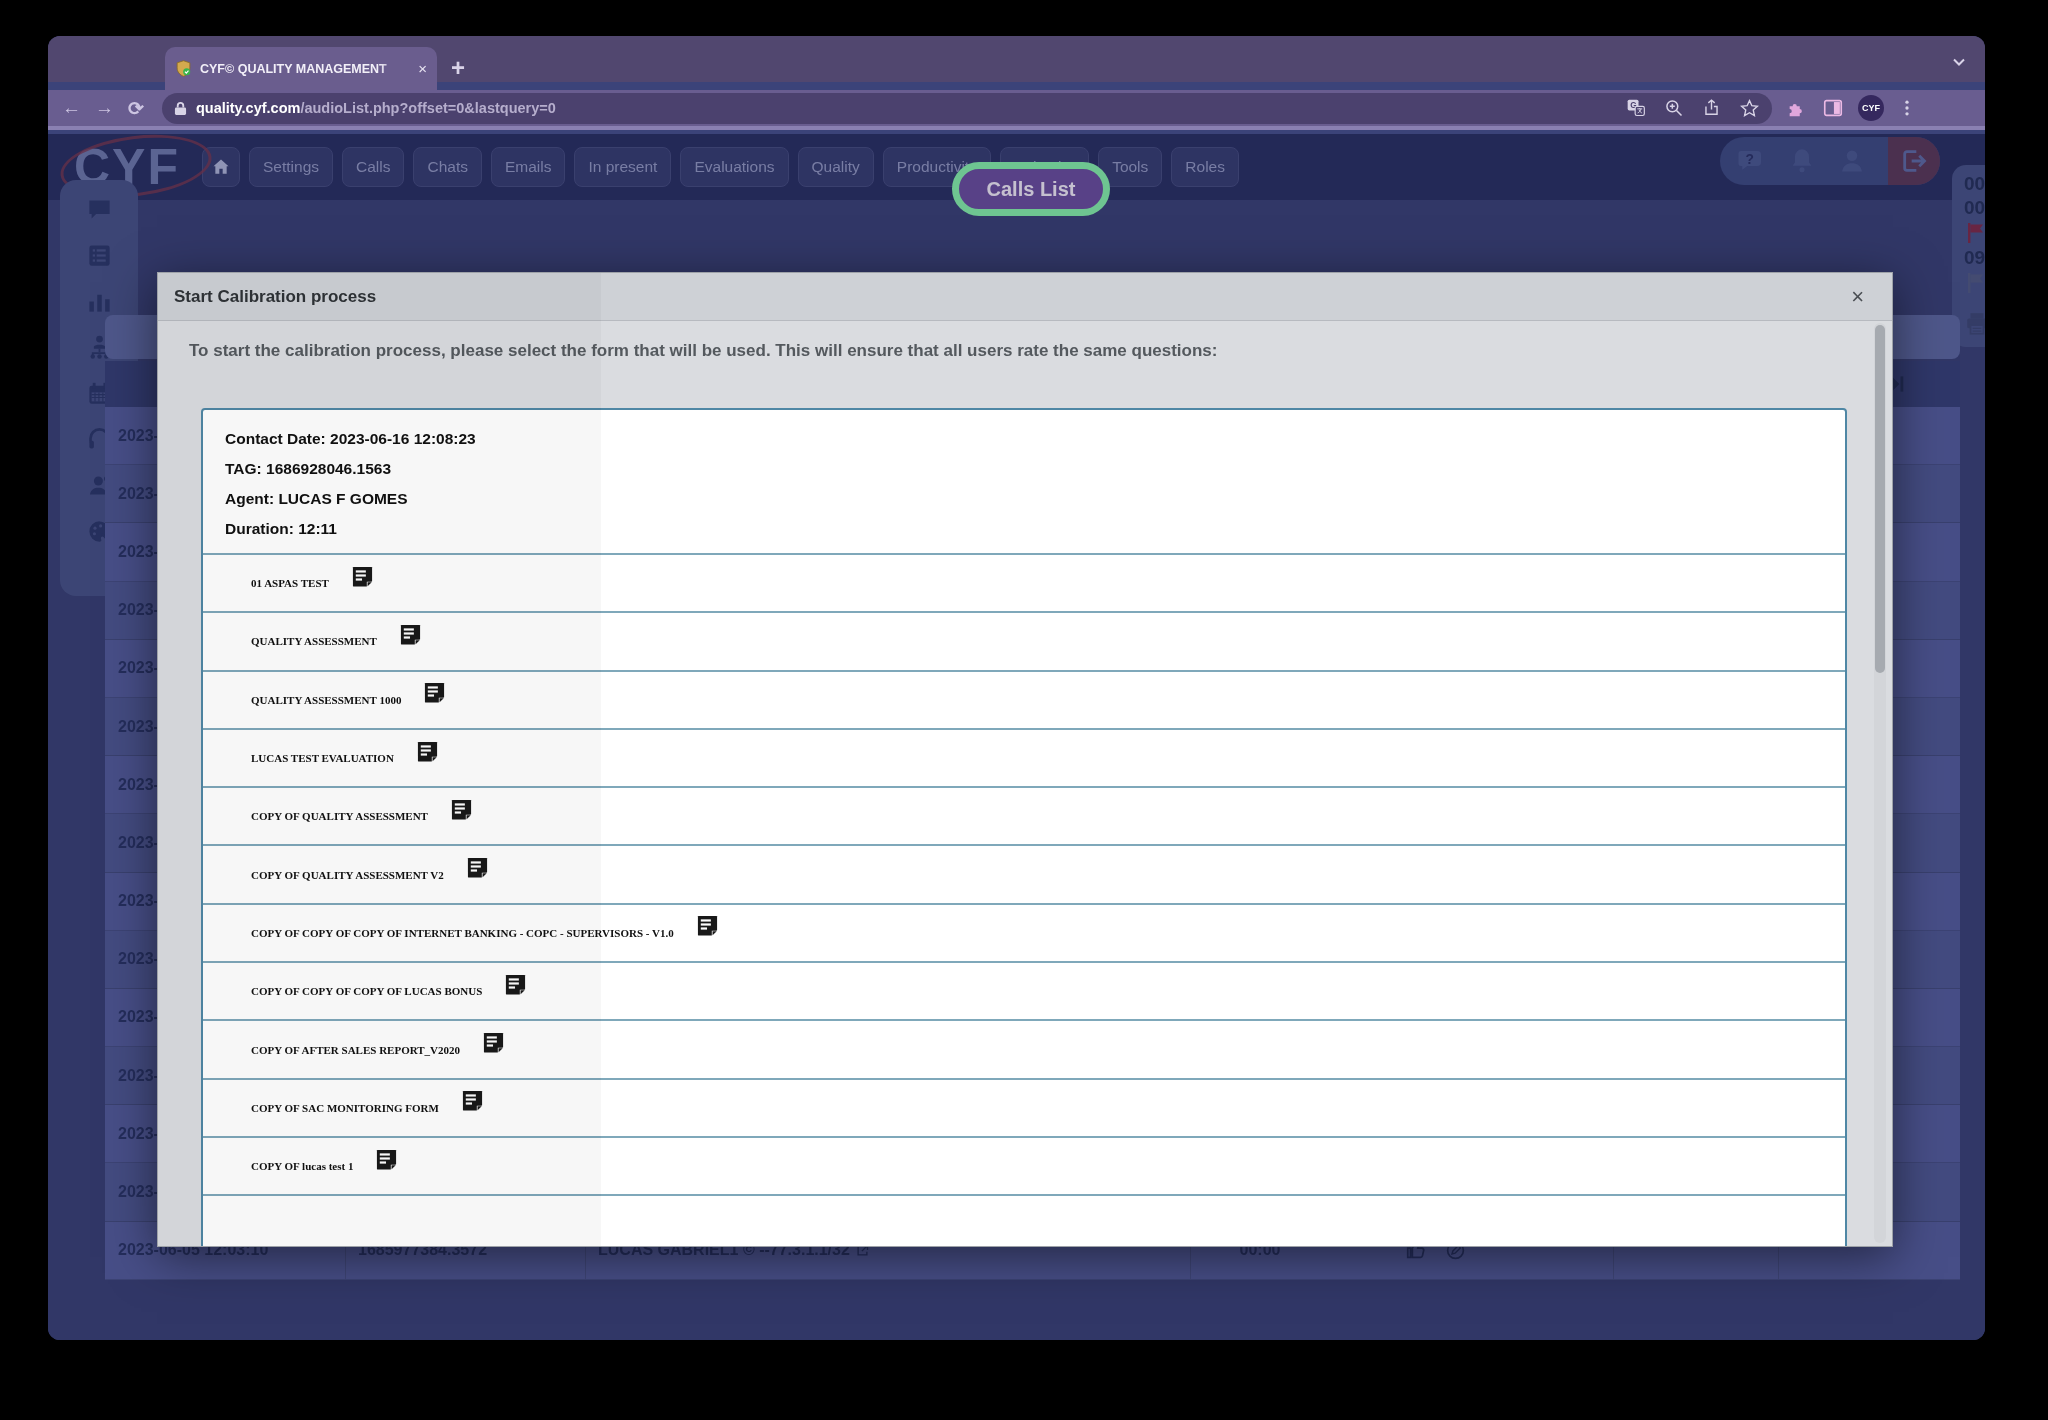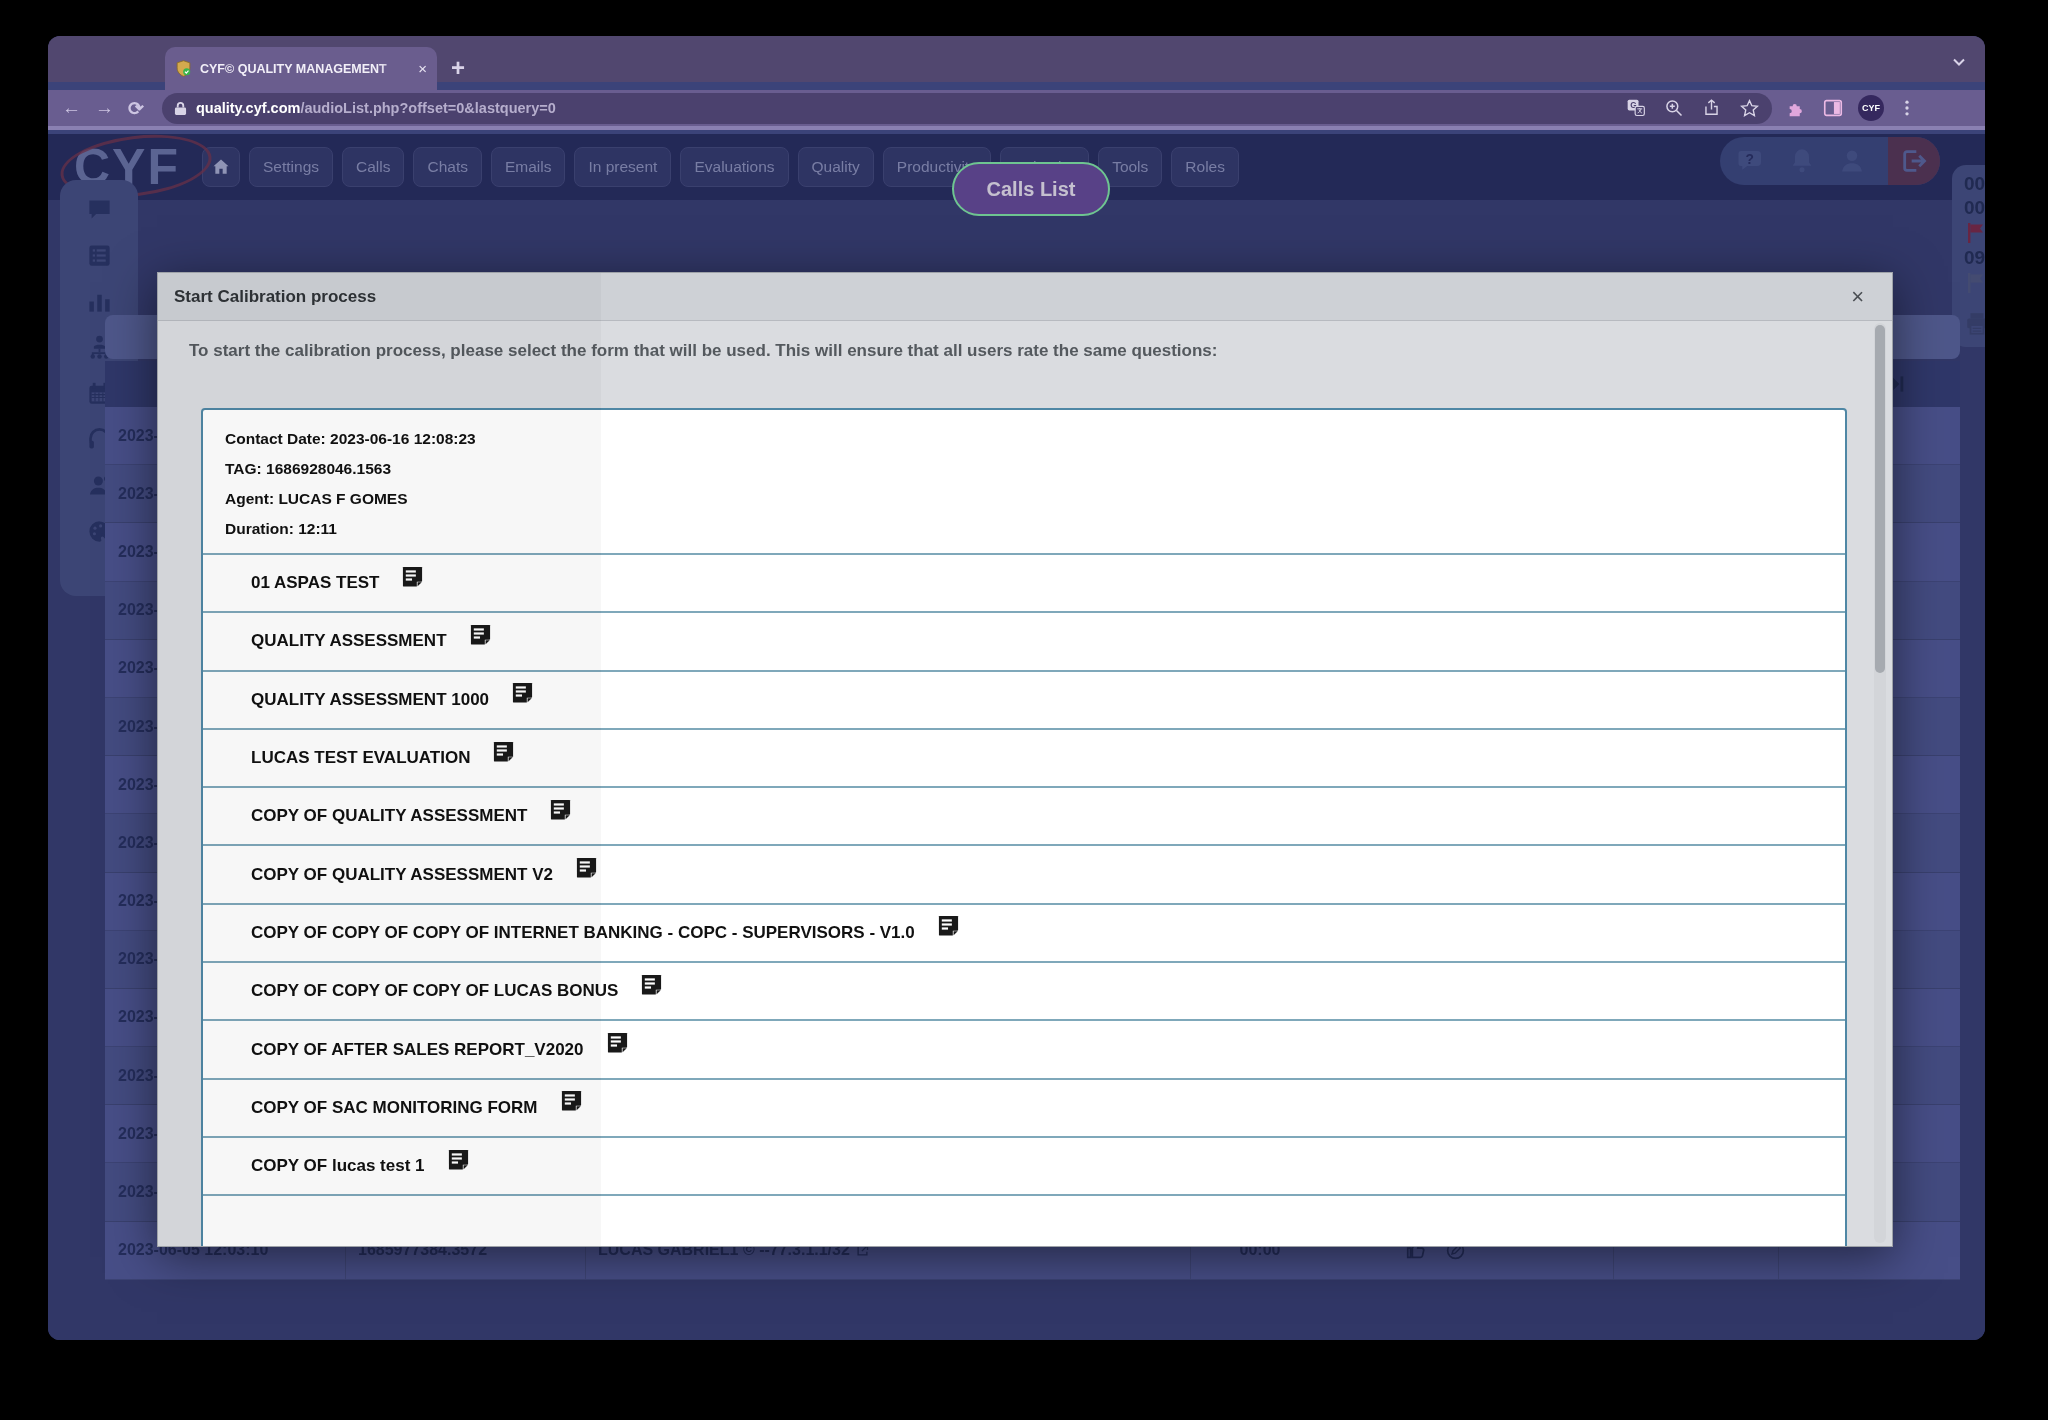--- a/index.html
+++ b/index.html
@@ -30,21 +30,21 @@
   .homebtn{width:38px;height:40px;background:#383f74;border:1px solid #464d82;border-radius:8px;display:flex;align-items:center;justify-content:center;margin-right:9px;}
   .navitems{display:flex;gap:9px;}
   .navbtn{background:#383f74;border:1px solid #464d82;border-radius:8px;color:#9298c4;font-size:15.5px;padding:10px 13px;white-space:nowrap;}
   .nav-right{position:absolute;right:45px;top:3px;height:48px;display:flex;align-items:center;background:#3f4c85;border-radius:24px;padding:0 0 0 16px;overflow:hidden;}
   .nav-right .nicon{margin-right:22px;opacity:.85;}
   .logout-box{height:48px;width:52px;background:#5b3a5c;display:flex;align-items:center;justify-content:center;}
   
   .sidebar{position:absolute;left:12px;top:46px;width:78px;height:416px;background:#49548a;border-radius:16px;display:flex;flex-direction:column;align-items:center;padding-top:16px;gap:19px;}
   .rpanel{position:absolute;left:1904px;top:31px;width:110px;height:182px;background:#49548a;border-radius:14px;padding:8px 0 0 12px;display:flex;flex-direction:column;gap:2px;}
   .rnum{color:#27325f;font-size:19px;font-weight:bold;line-height:22px;}
-  .calls-pill{position:absolute;left:904px;top:28px;width:158px;height:54px;background:#6b4fa0;border:2px solid #86efac;border-radius:27px;color:#efeaf8;font-size:20px;font-weight:bold;display:flex;align-items:center;justify-content:center;}
+  .calls-pill{position:absolute;left:904px;top:28px;width:158px;height:54px;background:#6b4fa0;border:7px solid #86efac;border-radius:27px;color:#efeaf8;font-size:20px;font-weight:bold;display:flex;align-items:center;justify-content:center;}
   
   .searchbar{position:absolute;left:57px;top:181px;width:1855px;height:44px;background:#5e69a4;border-radius:8px;}
   .theader{position:absolute;left:57px;top:227px;width:1855px;height:46px;background:#39437c;}
   .pag-icon{position:absolute;right:52px;top:10px;}
   .trows{position:absolute;left:57px;top:273px;width:1855px;}
   .trow{position:relative;height:58.2px;border-bottom:1px solid rgba(0,0,0,.14);color:#2b366b;font-size:16px;font-weight:bold;}
   .trow:nth-child(odd){background:#565fa0;}
   .trow:nth-child(even){background:#515b98;}
   .trow .vl{position:absolute;top:0;width:1px;height:100%;background:rgba(0,0,0,.12);}
   .cell{position:absolute;top:0;height:100%;display:flex;align-items:center;}
@@ -59,21 +59,21 @@
   .modal::after{content:"";position:absolute;left:0;top:0;width:443px;height:100%;background:rgba(0,0,0,.03);pointer-events:none;}
   .m-titlebar{position:relative;height:48px;background:#ced1d6;border-bottom:1px solid #b7bac0;display:flex;align-items:center;padding:0 16px;}
   .m-title{font-size:17px;font-weight:bold;color:#2f3337;flex:1;}
   .m-close{font-size:22px;color:#4a4e53;margin-right:12px;}
   .m-intro{position:absolute;left:31px;top:68px;font-size:17px;font-weight:bold;color:#54595e;}
   .m-panel{position:absolute;left:43px;top:135px;width:1646px;height:841px;background:#fff;border:2px solid #4f87a5;border-radius:4px 4px 0 0;overflow:hidden;}
   .m-info{padding:14px 0 0 22px;}
   .m-info div{font-size:15.5px;font-weight:bold;color:#111;line-height:30px;}
   .m-divider{height:2px;background:#7fa8ba;margin-top:9px;}
   .form-row{display:flex;align-items:center;height:58.3px;border-bottom:2px solid #7fa8ba;padding-left:48px;gap:22px;}
-  .form-name{font-size:17px;font-weight:bold;color:#111;}
+  .form-name{font-size:11px;font-weight:bold;color:#111;font-family:Liberation Serif, serif;}
   .form-icon{width:23px;height:23px;transform:translateY(-7px);}
   .m-scroll{position:absolute;right:6px;top:50px;width:12px;height:920px;background:#d3d5d9;border-radius:6px;}
   .m-thumb{position:absolute;left:1px;top:2px;width:10px;height:348px;background:#a6aab0;border-radius:6px;}
   svg{display:block;}
 </style>
 </head>
 <body>
 
 <div class="canvas">
  <div class="window">

